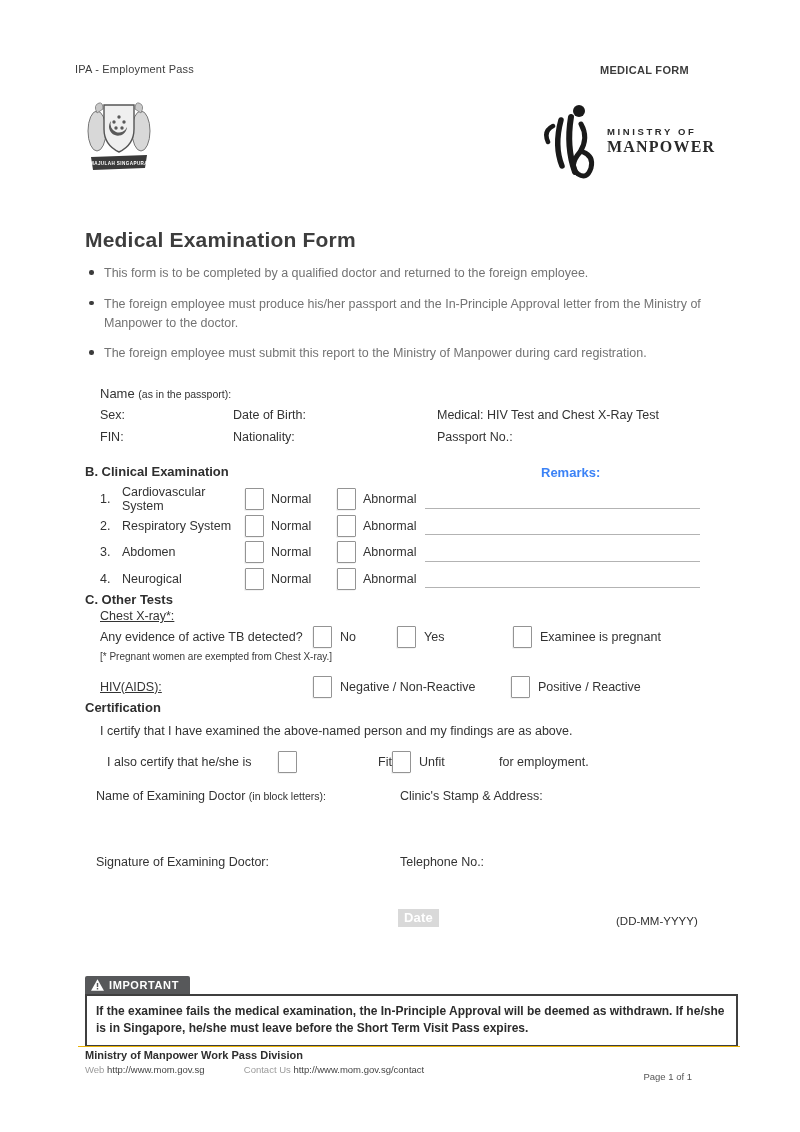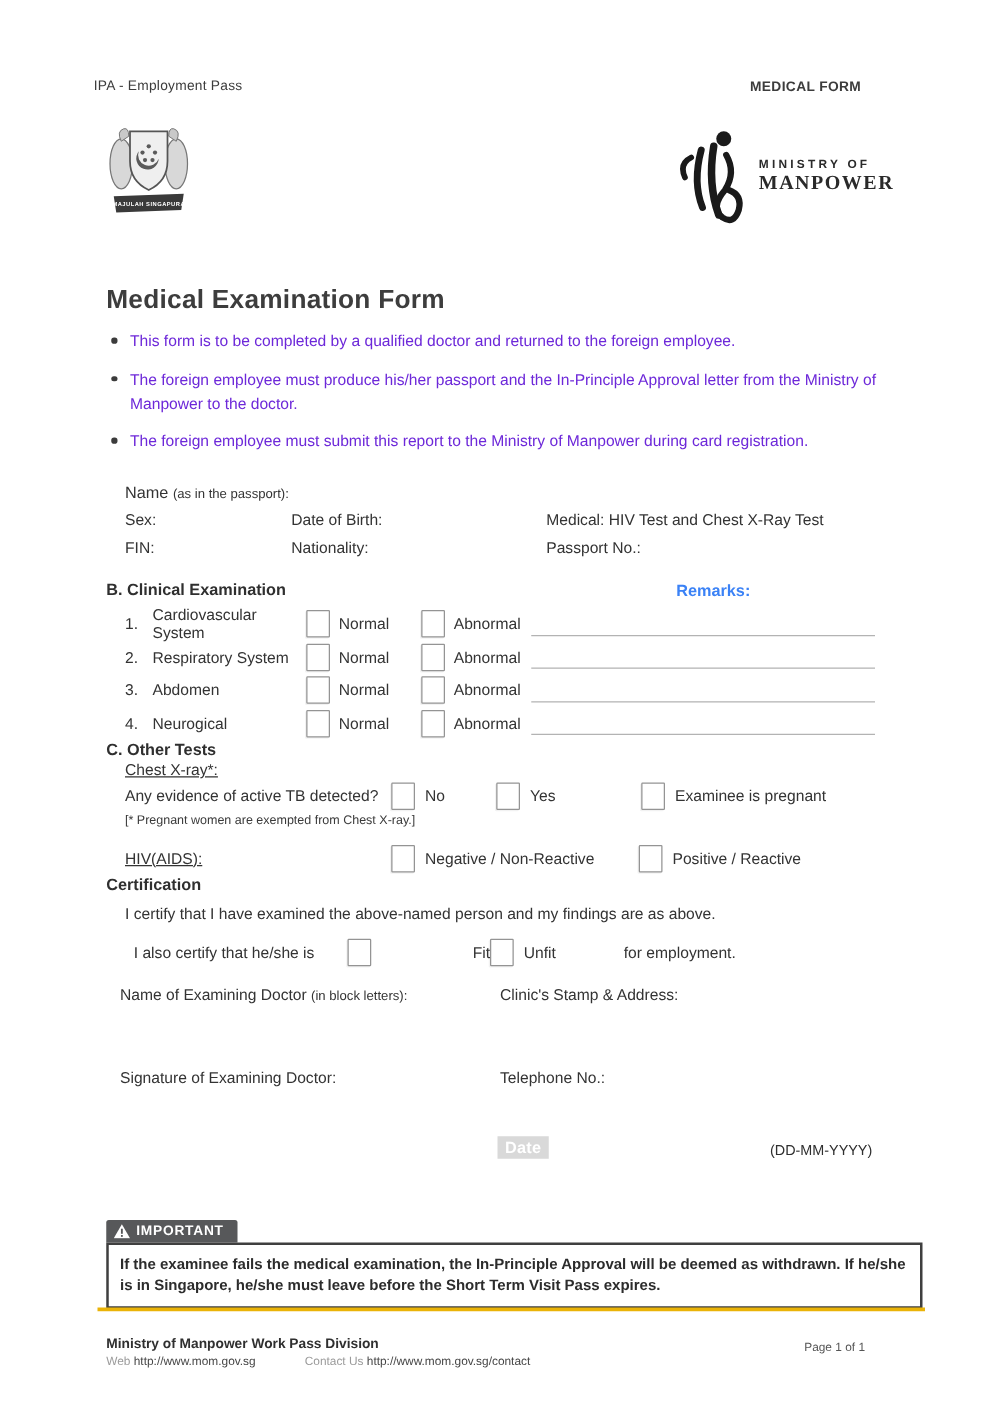--- a/index.html
+++ b/index.html
@@ -15,21 +15,21 @@
 
   .crest { left:85px; top:97px; }
   .mom   { left:541px; top:102px; display:flex; align-items:center; }
   .mom-text { margin-left:8px; color:#2a2a2a; }
   .mom-l1 { font-size:9.5px; font-weight:bold; letter-spacing:2.6px; }
   .mom-l2 { font-size:16px;  font-weight:bold; letter-spacing:1.2px; margin-top:1px;font-family:Liberation Serif, serif; }
 
   
   .title { left:85px; top:228px; font-size:21px; font-weight:bold; color:#3d3d3d; letter-spacing:.2px; }
   .bullets { left:85px; top:264px; width:628px; }
-  .bullet-item { position:relative; padding-left:19px; font-size:12.5px; line-height:1.5; margin-bottom:12px; color:#6d28d9; }
+  .bullet-item { position:relative; padding-left:19px; font-size:12.5px; line-height:1.5; margin-bottom:12px; color:#737373; }
   .bullet-item::before { content:""; position:absolute; left:4px; top:6px; width:4.5px; height:4.5px; border-radius:50%; background:#3b3b3b; }
 
   
   .sec-head { font-size:13px; font-weight:bold; color:#2f2f2f; }
   .cb { display:inline-block; width:19px; height:22px; border:1px solid #949494;
         background:#fff; box-sizing:border-box; border-radius:1px; flex:none;
         box-shadow:-1px 1px 0 rgba(0,0,0,.05); }
 
   
   .sec-a { left:85px; top:378px; width:618px; }
@@ -92,21 +92,21 @@
   
   .imp-tab { left:85px; top:976px; height:18px; background:#57585a; color:#fff;
              display:flex; align-items:center; gap:5px; padding:0 11px 0 6px;
              border-radius:2px 2px 0 0; }
   .imp-tab-label { font-size:11px; font-weight:bold; letter-spacing:.6px; }
   .imp-box { left:85px; top:994px; width:653px; box-sizing:border-box;
              border:2px solid #3f3f3f; padding:7px 10px 8px 9px;
              font-size:12px; font-weight:bold; line-height:1.42; color:#2c2c2c; }
 
   
-  .footer { left:78px; top:1046px; width:662px; border-top:3px solid #eab308; padding-top:20px; height:40px; }
+  .footer { left:78px; top:1046px; width:662px; border-top:1px solid #eab308; padding-top:2px; height:40px; }
   .f-org { margin-left:7px; font-size:11px; font-weight:bold; color:#2f2f2f; }
   .f-links { margin-left:7px; margin-top:3px; font-size:9.5px; color:#454545; }
   .f-label { color:#9b9b9b; }
   .f-gap { display:inline-block; width:34px; }
   .f-page { position:absolute; right:48px; top:24px; font-size:9.5px; color:#555; }
 </style>
 </head>
 <body>
 
 <div class="page">

